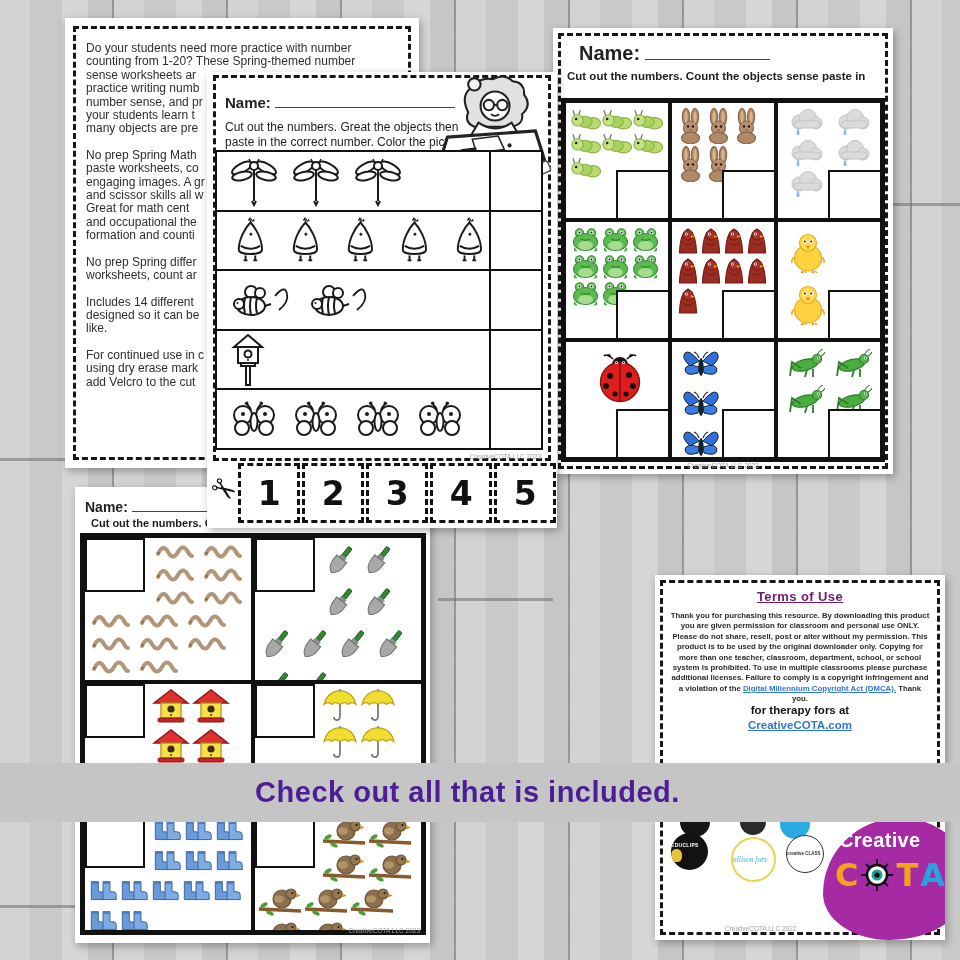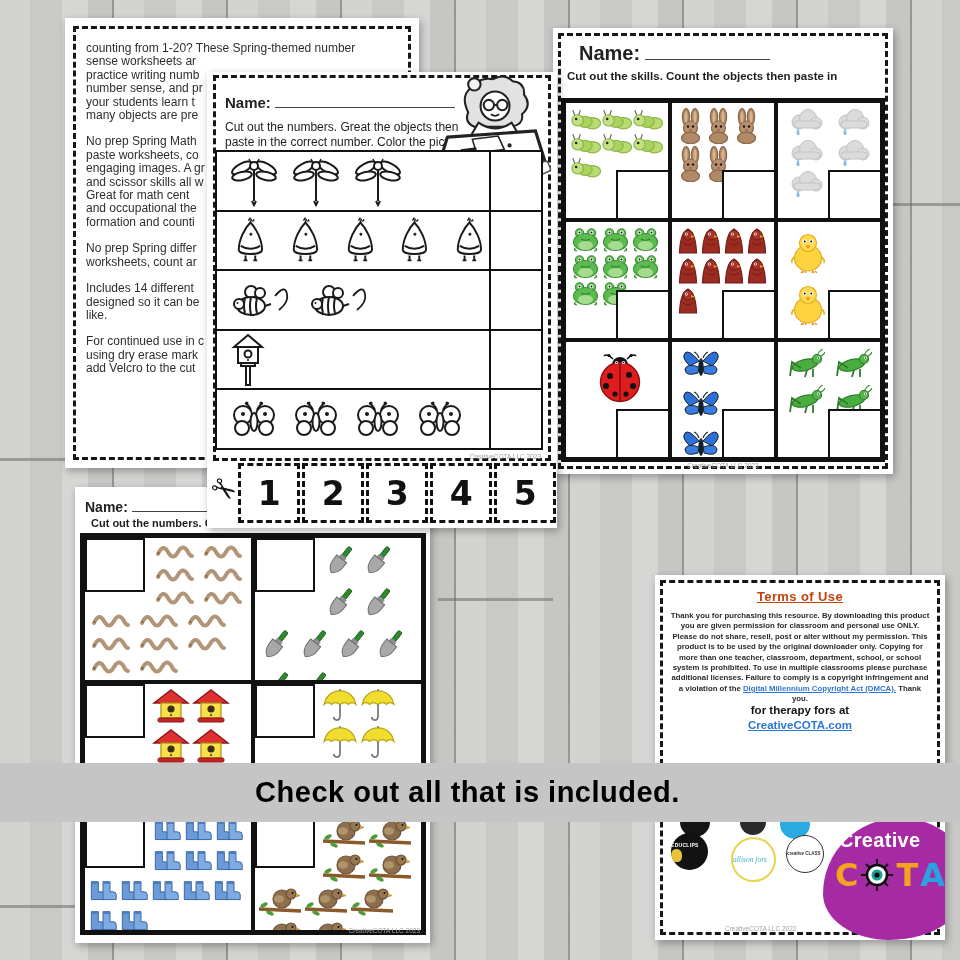--- a/index.html
+++ b/index.html
@@ -63,21 +63,21 @@
   #bl-name .name-line{width:150px;margin-left:4px;}
   #bl-instr{position:absolute;left:16px;top:30px;font-size:11px;color:#1d1d1d;font-weight:600;white-space:nowrap;overflow:hidden;width:330px;}
   #bl-grid{position:absolute;left:5px;top:46px;width:346px;height:402px;border:3px solid #111;box-sizing:border-box;display:grid;grid-template-columns:1fr 1fr;grid-template-rows:146px 130px 1fr;background:#fff;}
   .cellb{border:2px solid #111;position:relative;padding:2px 1px 1px 2px;overflow:hidden;box-sizing:border-box;}
   .fbox{float:left;width:56px;height:50px;border:2.5px solid #111;background:#fff;margin:-2px 6px 2px -2px;}
   .cellb .clip{display:inline-block;vertical-align:middle;margin:2px 1px;}
   #bl-footer{right:10px;top:440px;}
   
   #page-terms{left:655px;top:575px;width:290px;height:365px;z-index:2;overflow:hidden;}
   #page-terms .stitch{inset:5px;}
-  #terms-head{position:absolute;left:0;right:0;top:14px;text-align:center;font-size:13px;font-weight:700;text-decoration:underline;color:#c2410c;letter-spacing:.4px;}
+  #terms-head{position:absolute;left:0;right:0;top:14px;text-align:center;font-size:13px;font-weight:700;text-decoration:underline;color:#701a75;letter-spacing:.4px;}
   #terms-body{position:absolute;left:15px;right:15px;top:36px;font-size:7.8px;line-height:10.4px;text-align:center;color:#2a2a2a;font-weight:700;}
   .blue-link{color:#2e76d6;text-decoration:underline;cursor:pointer;}
   #terms-promo{position:absolute;left:0;right:0;top:128px;text-align:center;font-size:11.5px;font-weight:700;line-height:15px;color:#141414;}
   .logo-circle{position:absolute;border-radius:50%;display:flex;flex-direction:column;align-items:flex-start;justify-content:center;text-align:center;overflow:hidden;}
   #logo-partial-1{left:25px;top:232px;width:30px;height:30px;background:#151515;}
   #logo-partial-2{left:85px;top:234px;width:26px;height:26px;background:#2a2a2a;}
   #logo-partial-3{left:125px;top:234px;width:30px;height:30px;background:#29abe2;}
   #logo-educlips{left:16px;top:258px;width:37px;height:37px;background:#121212;color:#fff;font-size:5px;letter-spacing:.3px;font-weight:700;}
   #logo-educlips .doll{width:11px;height:13px;border-radius:45% 45% 40% 40%;background:#e8c23a;margin-top:1px;}
   #logo-allison{left:76px;top:262px;width:41px;height:41px;background:#fff;border:2px solid #e8d44d;color:#45b4c6;font-size:7.5px;font-family:"Liberation Serif",serif;font-style:italic;line-height:8px;}
@@ -88,21 +88,21 @@
   #brand-cota{position:absolute;left:12px;top:40px;display:flex;align-items:center;gap:2px;font-family:"DejaVu Sans",sans-serif;}
   #brand-cota .ltr{font-size:32px;font-weight:800;line-height:34px;}
   .ltr-c,.ltr-t{color:#f2a41c;}
   .ltr-a{color:#2ba2de;}
   #brand-eye{width:34px;height:34px;}
   #brand-scissors{position:absolute;right:6px;bottom:2px;font-size:20px;color:#fff;transform:rotate(-70deg);}
   #terms-footer{left:70px;top:350px;}
   
   #banner{position:absolute;left:0;top:763px;width:960px;height:59px;background:#c5c5c5;z-index:10;
     display:flex;align-items:center;justify-content:center;padding-right:25px;box-sizing:border-box;}
-  #banner-text{font-size:29px;font-weight:700;color:#000000;letter-spacing:.5px;}
+  #banner-text{font-size:29px;font-weight:700;color:#4c1d95;letter-spacing:.5px;}
   
   .clip{display:inline-block;}
   .clip svg{width:100%;height:100%;display:block;}
   .caterpillar{width:30px;height:22px;}
   .rabbit{width:27px;height:36px;}
   .cloud{width:36px;height:27px;margin:1px 5px;}
   .frog{width:29px;height:25px;}
   .redbird{width:22px;height:28px;}
   .chick{width:38px;height:42px;margin:4px 6px;}
   .ladybug{width:54px;height:50px;margin:6px 0 0 22px;}
@@ -125,20 +125,21 @@
 
 <div class="seam" style="left:0;width:66px;top:458px;"></div>
 <div class="seam" style="left:893px;width:67px;top:203px;"></div>
 <div class="seam" style="left:438px;width:115px;top:598px;"></div>
 <div class="seam" style="left:0;width:75px;top:905px;"></div>
 
 <div class="page" id="page-desc">
   <div class="stitch"></div>
   <div id="desc-text">
     <div class="para">
+        <div>Do your students need more practice with number</div>
         <div>counting from 1-20? These Spring-themed number</div>
         <div>sense worksheets ar</div>
         <div>practice writing numb</div>
         <div>number sense, and pr</div>
         <div>your students learn t</div>
         <div>many objects are pre</div>
       </div>
     <div class="para">
         <div>No prep Spring Math</div>
         <div>paste worksheets, co</div>
@@ -164,21 +165,21 @@
       </div>
   </div>
 </div>
 
 <div class="page" id="page-tr">
   <div class="stitch"></div>
   <div class="name-row" id="tr-name">
     <span>Name:</span><span class="name-line"></span>
   </div>
   <div id="tr-instr">
-      <div>Cut out the skills.  Count the objects then paste in</div>
+      <div>Cut out the numbers.  Count the objects sense paste in</div>
     </div>
   <div id="tr-grid">
     <div class="cell">
         <div class="abox"></div>
         <span class="clip caterpillar">
           <svg viewBox="0 0 32 23">
             <path d="M4,8 L2,2 M8,8 L10,2" stroke="#6a6a6a" stroke-width="1.3" fill="none"></path>
             <ellipse cx="23" cy="16" rx="8.5" ry="6" fill="#b9dc72" stroke="#8ab343" stroke-width="1.2"></ellipse>
             <ellipse cx="15" cy="14.5" rx="7.5" ry="6" fill="#a9d35f" stroke="#8ab343" stroke-width="1.2"></ellipse>
             <circle cx="7" cy="13" r="6" fill="#c2e182" stroke="#8ab343" stroke-width="1.2"></circle>

